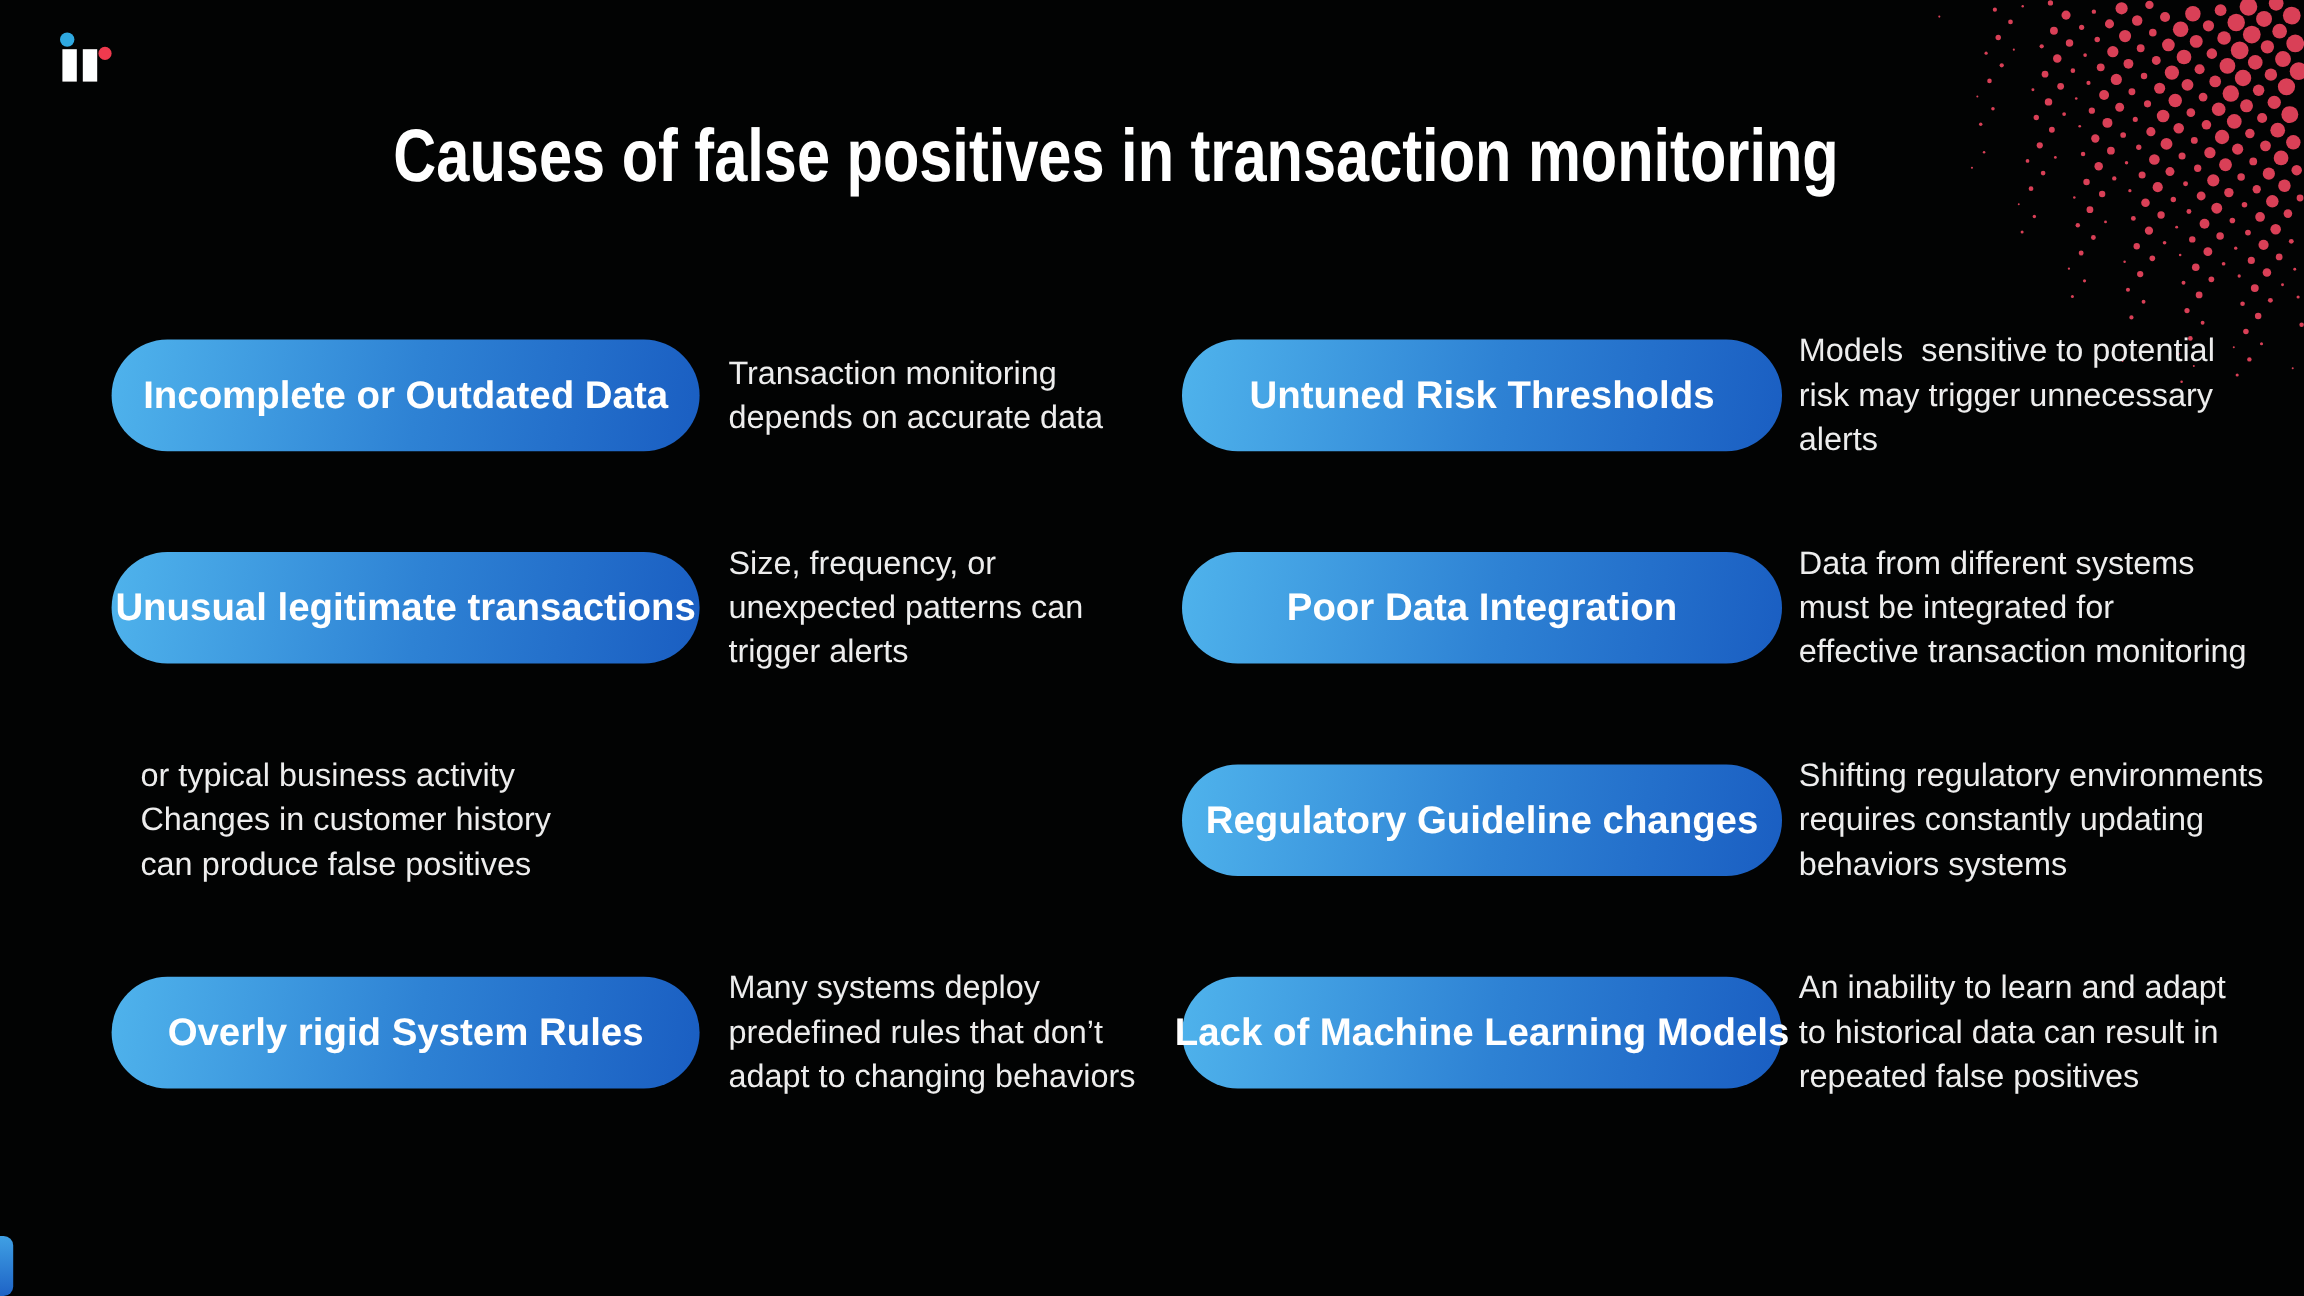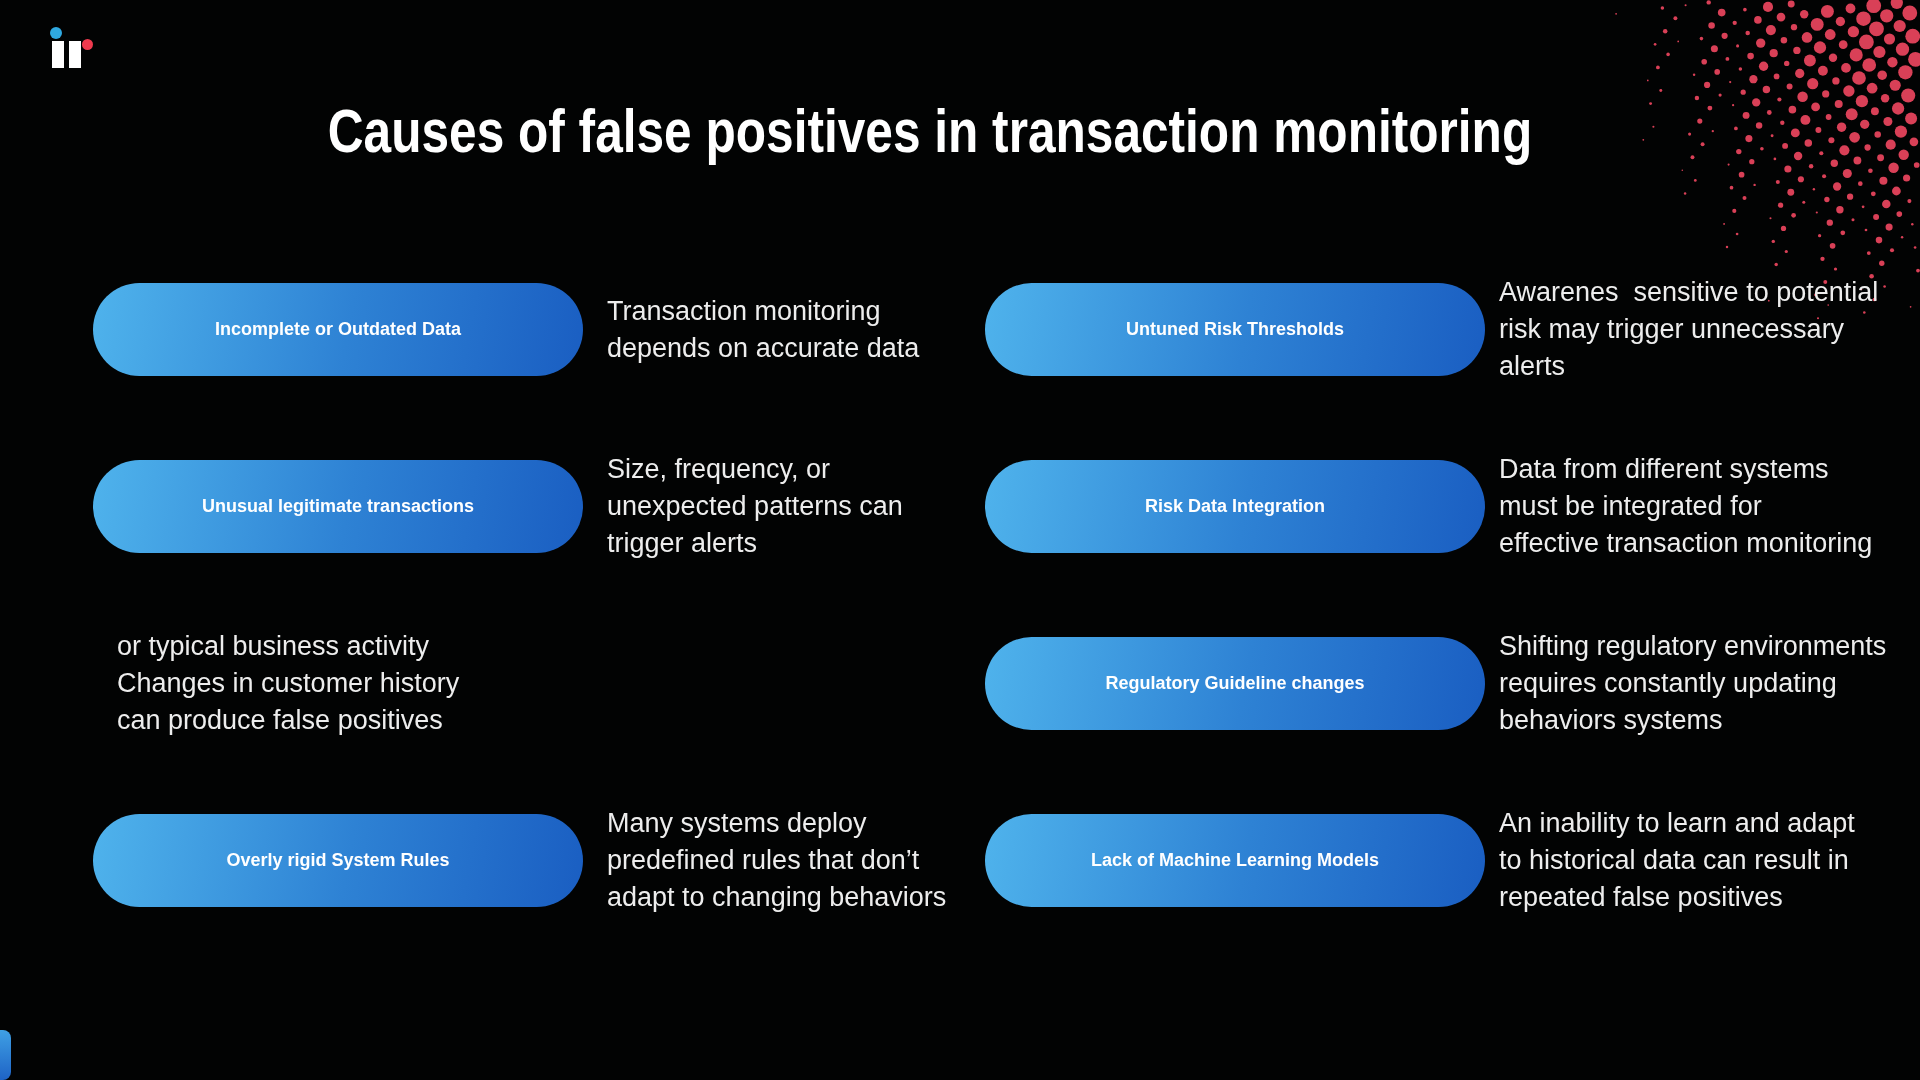--- a/index.html
+++ b/index.html
@@ -38,21 +38,21 @@
     display:grid;
     grid-template-columns:892px auto;
     grid-auto-rows:93px;
     row-gap:84px;
   }
   .item{display:flex;align-items:center;height:93px;}
   .pill{
     height:93px;border-radius:47px;
     display:flex;align-items:center;justify-content:center;
     background:linear-gradient(100deg,#4FB3EC 0%,#2E82D4 52%,#1A5EC2 100%);
-    font-size:18px;font-weight:700;color:#ffffff;
+    font-size:32px;font-weight:700;color:#ffffff;
     text-align:center;white-space:nowrap;
     flex:none;
   }
   .item.left  .pill{width:490px;}
   .item.right .pill{width:500px;}
   .pill .light{font-weight:400;}
   .desc{
     color:#EDEDED;font-size:27px;line-height:37px;font-weight:400;
   }
   .item.left  .desc{margin-left:24px;}
@@ -313,40 +313,40 @@
       <div class="line">Transaction monitoring</div>
       <div class="line">depends on accurate data</div>
     </div>
   </div>
 
   <div class="item right">
     <div class="pill">
         <span>Untuned Risk Thresholds</span>
       </div>
     <div class="desc">
-      <div class="line">Awarenes  sensitive to potential</div>
+      <div class="line">Models  sensitive to potential</div>
       <div class="line">risk may trigger unnecessary</div>
       <div class="line">alerts</div>
     </div>
   </div>
 
   <div class="item left">
     <div class="pill">
         <span>Unusual legitimate transactions</span>
       </div>
     <div class="desc">
       <div class="line">Size, frequency, or</div>
       <div class="line">unexpected patterns can</div>
       <div class="line">trigger alerts</div>
     </div>
   </div>
 
   <div class="item right">
     <div class="pill">
-        <span>Risk Data Integration</span>
+        <span>Poor Data Integration</span>
       </div>
     <div class="desc">
       <div class="line">Data from different systems</div>
       <div class="line">must be integrated for</div>
       <div class="line">effective transaction monitoring</div>
     </div>
   </div>
 
   <div class="item left">
     <div class="desc">

